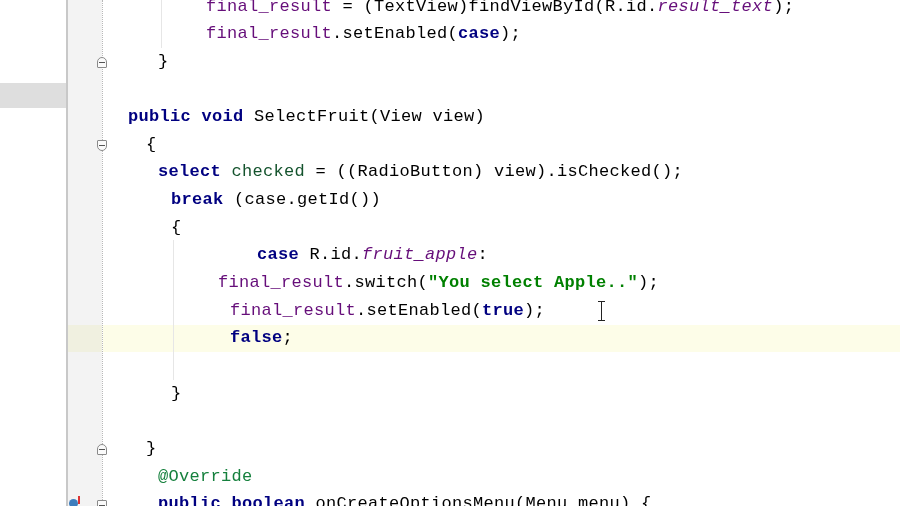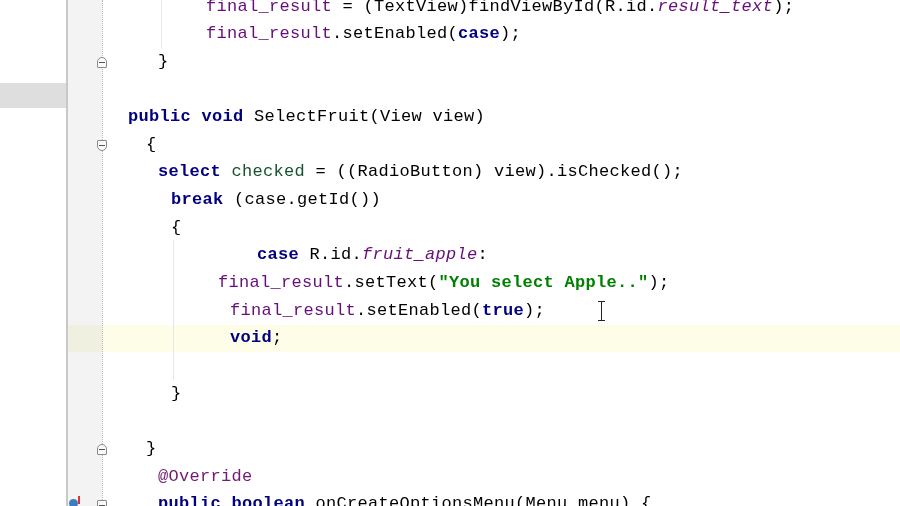--- a/index.html
+++ b/index.html
@@ -19,21 +19,21 @@
     .indent-guide { position: absolute; width: 0; border-left: 1px solid #e6e6e6; }
     .code-line {
       position: absolute; white-space: pre; font-size: 17px; line-height: 20px; color: #000;
       letter-spacing: 0.3px;
     }
     .kw { color: #000080; font-weight: bold; }
     .field { color: #660e7a; }
     .ifield { color: #660e7a; font-style: italic; }
     .str { color: #008000; font-weight: bold; }
     .unused { color: #14532d; }
-    .anno { color: #701a75; margin-top: 21px; }
+    .anno { color: #15803d; margin-top: 21px; }
     .fold {
       position: absolute; width: 10px; height: 11px; border: 1px solid #8a8a8a; background: #fafafa;
       box-sizing: border-box; display: flex; align-items: center; justify-content: center;
     }
     .fold::after { content: ""; width: 6px; height: 1px; background: #555; }
     .fold.up { border-radius: 5px 5px 1px 1px; }
     .fold.down { border-radius: 1px 1px 5px 5px; }
     .cursor {
       position: absolute; left: 597px; top: 299px; width: 10px; height: 24px;
     }
@@ -71,23 +71,23 @@
 
 <div class="code-line" style="left:206px;top:-3px;"><span class="field">final_result</span><span> = (TextView)findViewById(R.id.</span><span class="ifield">result_text</span><span>);</span></div>
 <div class="code-line" style="left:206px;top:24px;"><span class="field">final_result</span><span>.setEnabled(</span><span class="kw">case</span><span>);</span></div>
 <div class="code-line" style="left:158px;top:52px;"><span>}</span></div>
 <div class="code-line" style="left:128px;top:107px;"><span class="kw">public void </span><span>SelectFruit(View view)</span></div>
 <div class="code-line" style="left:146px;top:135px;"><span>{</span></div>
 <div class="code-line" style="left:158px;top:162px;"><span class="kw">select </span><span class="unused">checked</span><span> = ((RadioButton) view).isChecked();</span></div>
 <div class="code-line" style="left:171px;top:190px;"><span class="kw">break </span><span>(case.getId())</span></div>
 <div class="code-line" style="left:171px;top:218px;"><span>{</span></div>
 <div class="code-line" style="left:218px;top:245px;margin-left:39px;"><span class="kw">case </span><span>R.id.</span><span class="ifield">fruit_apple</span><span>:</span></div>
-<div class="code-line" style="left:218px;top:273px;"><span class="field">final_result</span><span>.setText(</span><span class="str">"You select Apple.."</span><span>);</span></div>
+<div class="code-line" style="left:218px;top:273px;"><span class="field">final_result</span><span>.switch(</span><span class="str">"You select Apple.."</span><span>);</span></div>
 <div class="code-line" style="left:230px;top:301px;text-align:center;"><span class="field">final_result</span><span>.setEnabled(</span><span class="kw">true</span><span>);</span></div>
-<div class="code-line" style="left:230px;top:328px;"><span class="kw">void</span><span>;</span></div>
+<div class="code-line" style="left:230px;top:328px;"><span class="kw">false</span><span>;</span></div>
 <div class="code-line" style="left:171px;top:384px;"><span>}</span></div>
 <div class="code-line" style="left:146px;top:439px;"><span>}</span></div>
 <div class="code-line" style="left:158px;top:467px;"><span class="anno">@Override</span></div>
 <div class="code-line" style="left:158px;top:494px;"><span class="kw">public boolean </span><span>onCreateOptionsMenu(Menu menu) {</span></div>
 
 <div class="cursor">
   <div class="t"></div>
     <div class="bar"></div>
     <div class="b"></div>
 </div>

